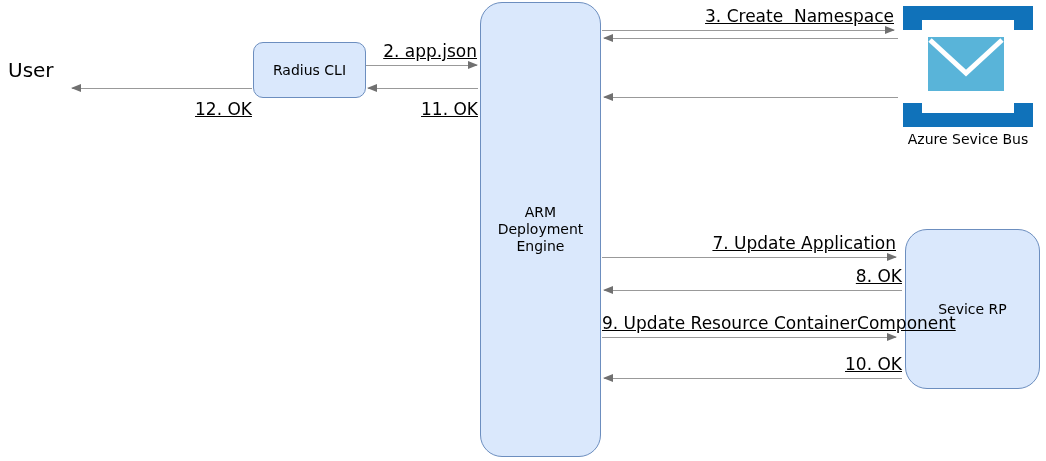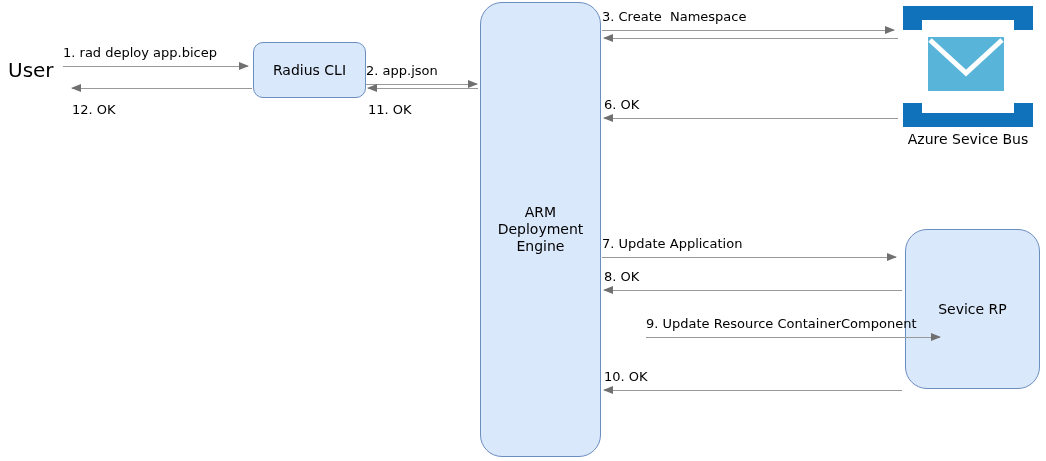--- a/index.html
+++ b/index.html
@@ -48,25 +48,26 @@
     font-size: 14px;
   }
 
   
   .msg {
     position: absolute;
     display: flex;
     flex-direction: column;
   }
   .msg-label {
-    font-size: 13px;
+    font-size: 17px;
     line-height: 15px;
-    text-align: left;
+    text-align: right;
     white-space: pre;
     margin-bottom: 6px;
+    text-decoration: underline;
   }
   .msg.below .msg-label {
     margin-bottom: 12px;
     margin-top: 13px;
   }
   .msg-line {
     position: relative;
     height: 0;
     border-top: 1px solid #999999;
     width: 100%;
@@ -113,28 +114,22 @@
   <div class="sb-icon">
     <svg width="130" height="121" viewBox="0 0 130 121" xmlns="http://www.w3.org/2000/svg">
       <path d="M0,0 H130 V24 H111 V14 H19 V24 H0 Z" fill="#1072ba"></path>
       <path d="M0,121 H130 V97 H111 V107 H19 V97 H0 Z" fill="#1072ba"></path>
       <rect x="25" y="31" width="76" height="54" fill="#59b4d9"></rect>
       <polyline points="27,34 63,67 99,34" fill="none" stroke="#ffffff" stroke-width="5"></polyline>
     </svg>
   </div>
   <div class="sb-label">Azure Sevice Bus</div>
 
-  <div class="msg above" style="left:63px; top:45px; width:185px;">
-    <div class="msg-label">1. rad deploy app.bicep</div>
-    <div class="msg-line">
-        <span class="head right"></span>
-      </div>
-  </div>
 
-  <div class="msg above" style="left:366px; top:63px; width:111px;">
+  <div class="msg above" style="left:366px; top:44px; width:111px;">
     <div class="msg-label">2. app.json</div>
     <div class="msg-line">
         <span class="head right"></span>
       </div>
   </div>
 
   <div class="msg above" style="left:602px; top:9px; width:292px;">
     <div class="msg-label">3. Create  Namespace</div>
     <div class="msg-line">
         <span class="head right"></span>
@@ -142,48 +137,47 @@
   </div>
 
   <div class="msg above" style="left:604px; top:38px; width:294px;">
     <div class="msg-line">
         <span class="head left"></span>
       </div>
   </div>
 
 
   <div class="msg above" style="left:604px; top:97px; width:294px;">
-    <div class="msg-label">6. OK</div>
     <div class="msg-line">
         <span class="head left"></span>
       </div>
   </div>
 
   <div class="msg above" style="left:602px; top:236px; width:294px;">
     <div class="msg-label">7. Update Application</div>
     <div class="msg-line">
         <span class="head right"></span>
       </div>
   </div>
 
   <div class="msg above" style="left:604px; top:269px; width:298px;">
     <div class="msg-label">8. OK</div>
     <div class="msg-line">
         <span class="head left"></span>
       </div>
   </div>
 
-  <div class="msg above" style="left:602px; top:316px; width:294px;margin-left:44px;">
+  <div class="msg above" style="left:602px; top:316px; width:294px;">
     <div class="msg-label">9. Update Resource ContainerComponent</div>
     <div class="msg-line">
         <span class="head right"></span>
       </div>
   </div>
 
-  <div class="msg above" style="left:604px; top:357px; width:298px;margin-top:12px;">
+  <div class="msg above" style="left:604px; top:357px; width:298px;">
     <div class="msg-label">10. OK</div>
     <div class="msg-line">
         <span class="head left"></span>
       </div>
   </div>
 
   <div class="msg below" style="left:368px; top:88px; width:110px;">
     <div class="msg-line">
         <span class="head left"></span>
       </div>

